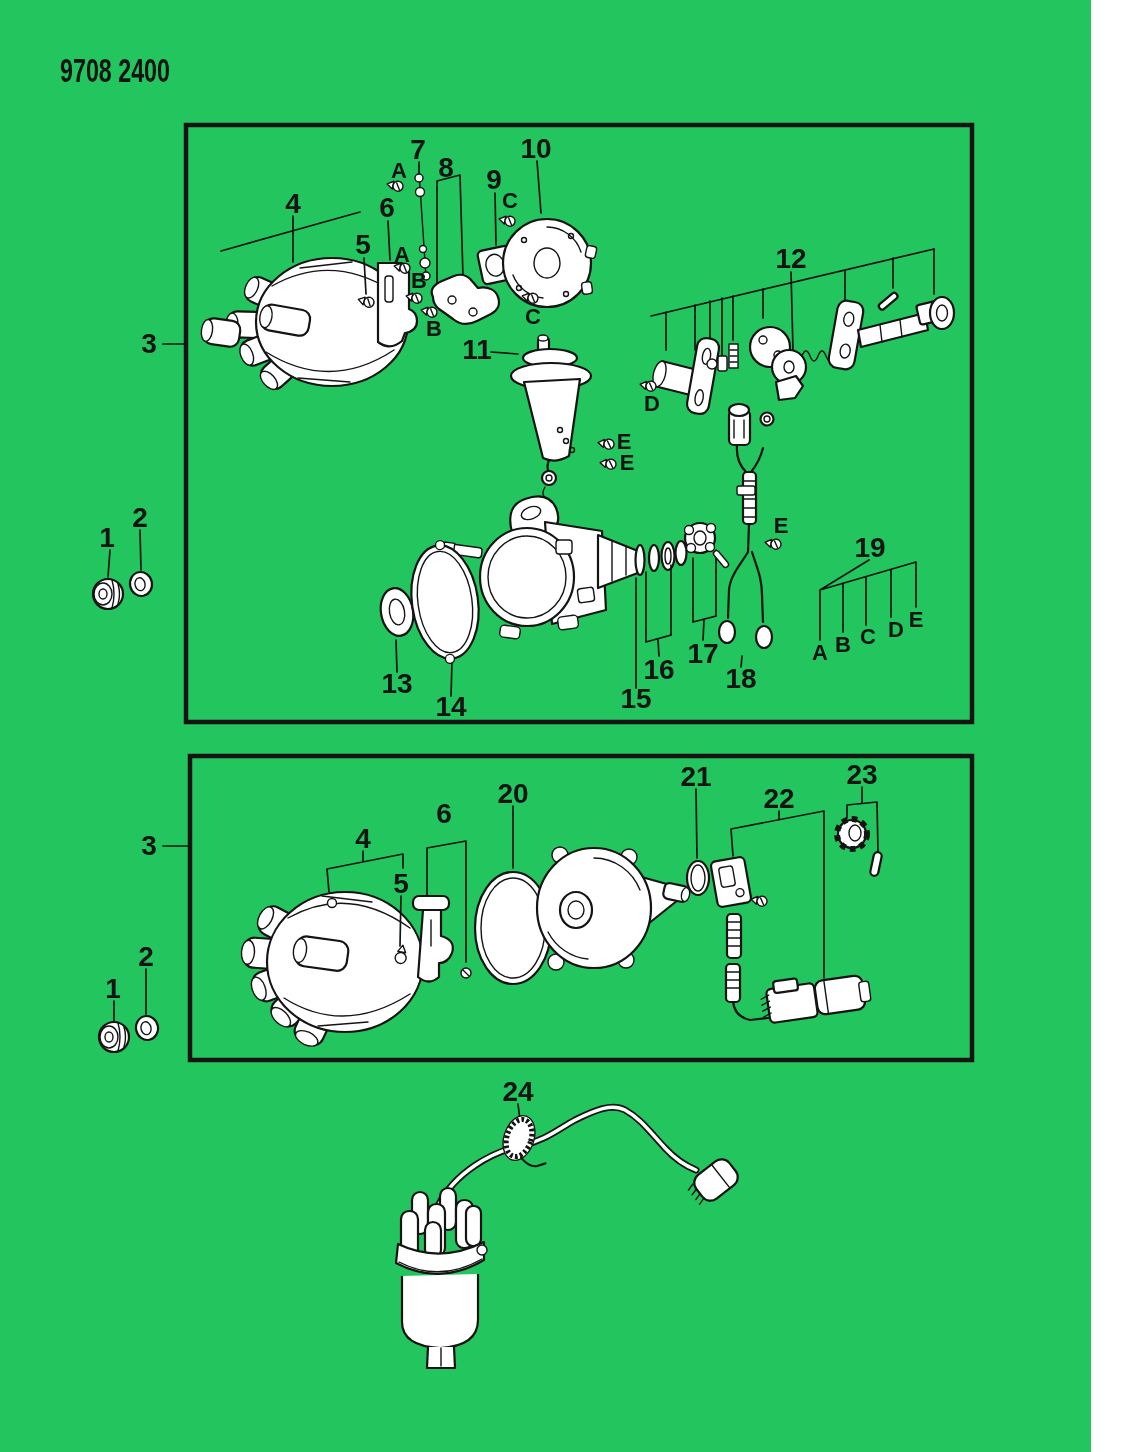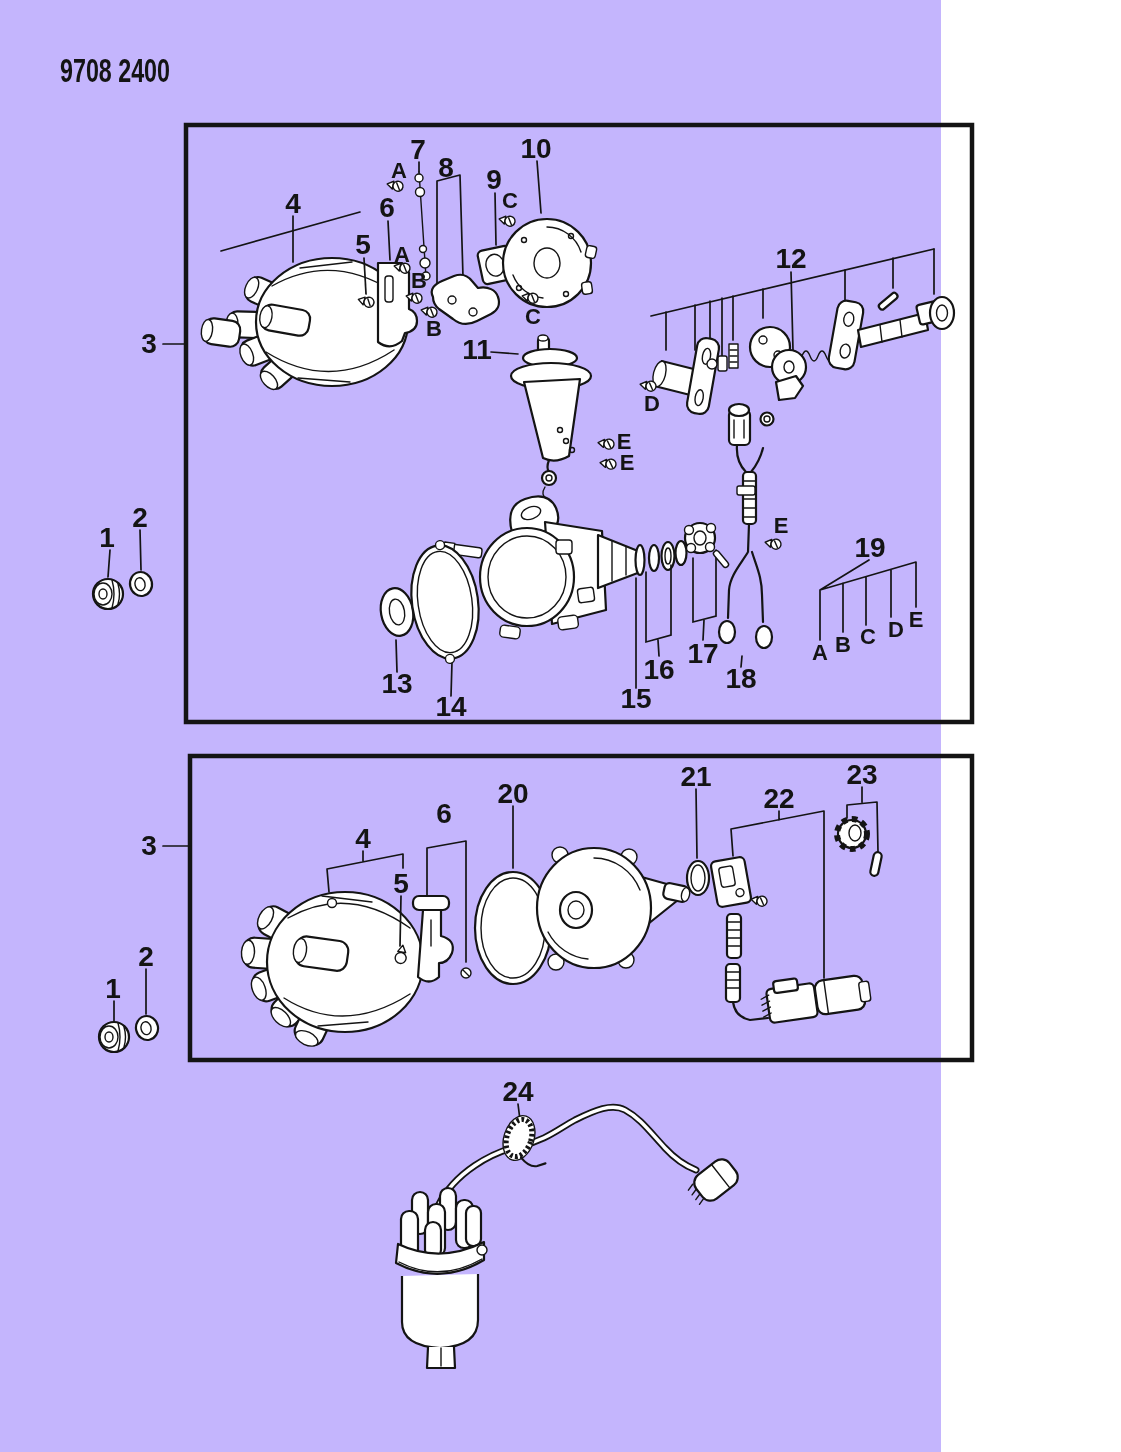--- a/index.html
+++ b/index.html
@@ -1,16 +1,16 @@
 <!DOCTYPE html>
 <html><head>
 <meta charset="utf-8">
 <style>
   html,body{margin:0;padding:0;background:#fff;}
-  .page{width:941px;height:1452px;position:relative;background:#c4b5fd;}
+  .page{width:1091px;height:1452px;position:relative;background:#22c55e;}
   svg{display:block;}
   .ln{fill:none;stroke:#141414;stroke-width:2.2;stroke-linecap:round;stroke-linejoin:round;}
   .tn{fill:none;stroke:#141414;stroke-width:1.4;stroke-linecap:round;stroke-linejoin:round;}
   .ld{fill:none;stroke:#141414;stroke-width:1.7;stroke-linecap:round;}
   .wht{fill:#fff;stroke:#141414;stroke-width:2.2;stroke-linejoin:round;}
   .whtn{fill:#fff;stroke:#141414;stroke-width:1.4;stroke-linejoin:round;}
   .frame{fill:none;stroke:#141414;stroke-width:4.5;}
   .num{font-family:"Liberation Sans",sans-serif;font-weight:bold;font-size:28px;fill:#141414;text-anchor:middle;}
   .let{font-family:"Liberation Sans",sans-serif;font-weight:bold;font-size:22px;fill:#141414;text-anchor:middle;}
   .code{font-family:"Liberation Sans",sans-serif;font-weight:bold;font-size:34px;fill:#141414;}

